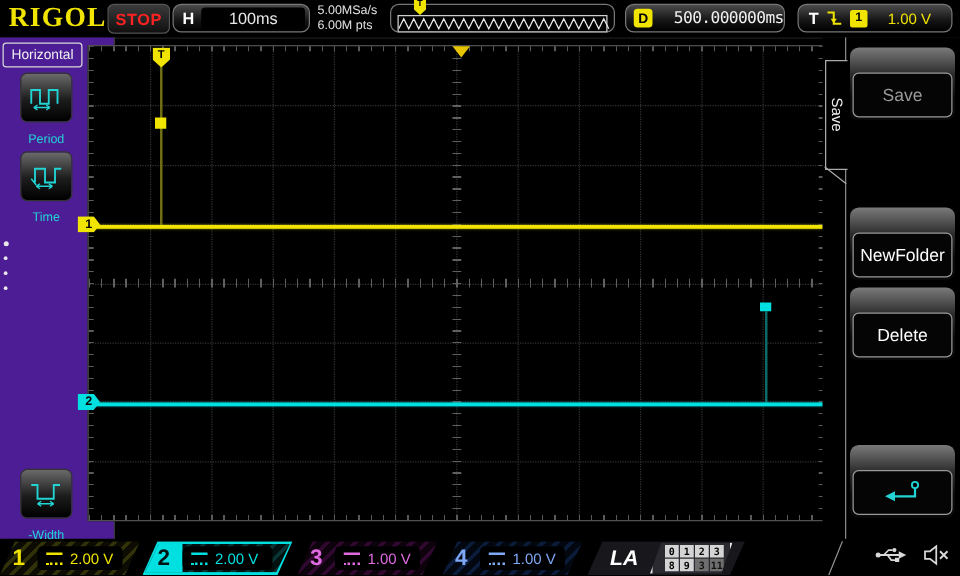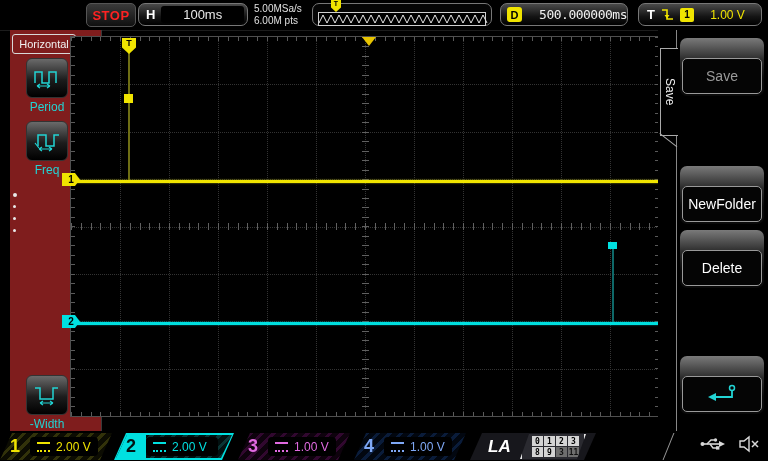--- a/index.html
+++ b/index.html
@@ -29,27 +29,27 @@
   .dbadge{width:15px;height:15px;margin-left:6px;background:#f0e400;border-radius:3px;color:#000;
     font-weight:bold;font-size:11px;display:flex;align-items:center;justify-content:center;}
   #dbox .dval{flex:1;text-align:right;color:#f0f0f0;font-size:13px;font-family:"DejaVu Sans Mono",monospace;letter-spacing:-.5px;}
   #trigbox{left:638px;width:124px;}
   #trigbox .tletter{color:#fff;font-weight:bold;font-size:13px;margin-left:8px;}
   #trigbox svg{margin-left:6px;}
   .chbadge{width:14px;height:14px;margin-left:6px;background:#f0e400;border-radius:2px;color:#000;
     font-weight:bold;font-size:10px;display:flex;align-items:center;justify-content:center;}
   #trigbox .tlevel{flex:1;text-align:center;color:#f0e400;font-size:12px;}
   
-  #leftbar{position:absolute;left:10px;top:30px;width:92px;height:401px;background:#7f1d1d;border-right:1px solid #3a3a3a;box-sizing:border-box;}
+  #leftbar{position:absolute;left:0;top:30px;width:92px;height:401px;background:#4c1d95;border-right:1px solid #3a3a3a;box-sizing:border-box;}
   .lefthdr{position:absolute;left:2px;top:4px;width:62px;height:18px;border:1px solid #d8d8d8;border-radius:3px;
     color:#f0f0f0;font-size:11px;display:flex;align-items:center;justify-content:center;}
   .mitem{position:absolute;left:10px;width:54px;text-align:center;}
   .mbtn{width:40px;height:38px;margin:0 auto;background:linear-gradient(#6a6a6a,#1c1c1c 55%,#000);
     border:1px solid #333;border-radius:6px;display:flex;align-items:center;justify-content:center;}
-  .mlabel{margin-top:2px;color:#22d4d4;font-size:12px;white-space:nowrap;}
+  .mlabel{margin-top:8px;color:#22d4d4;font-size:10px;white-space:nowrap;}
   .scrolldots span{position:absolute;left:3px;background:#e8e8e8;border-radius:50%;}
   
   #grid{position:absolute;left:70px;top:36px;width:588px;height:379px;border:1px solid #4f4f4f;box-sizing:content-box;background:#000;}
   .gline-v{position:absolute;top:0;bottom:0;width:0;border-left:1px dotted #333;}
   .gline-h{position:absolute;left:0;right:0;height:0;border-top:1px dotted #333;}
   .tick-top{position:absolute;left:0;right:0;top:0;height:4px;
     background:repeating-linear-gradient(to right,#5a5a5a 0 1px,transparent 1px 9.8px);}
   .tick-bot{position:absolute;left:0;right:0;bottom:0;height:4px;
     background:repeating-linear-gradient(to right,#5a5a5a 0 1px,transparent 1px 9.8px);}
   .tick-left{position:absolute;left:0;top:0;bottom:0;width:4px;
@@ -125,20 +125,21 @@
   .la-digit.gap{margin-left:8px;}
   .sep-slash{position:absolute;left:668px;top:1px;width:1px;height:27px;background:#999;transform:skewX(-22deg);}
   #statusicons{position:absolute;left:700px;top:3px;display:flex;gap:12px;align-items:center;}
 </style>
 </head>
 <body>
 
 <div id="scope">
 
   <div id="topbar">
+    <div class="brand">RIGOL</div>
     <div class="stopbtn">STOP</div>
     <div class="tbox" id="hbox">
       <span class="hletter">H</span>
       <span class="hval">100ms</span>
     </div>
     <div id="ratebox">
       <div>5.00MSa/s</div>
       <div>6.00M pts</div>
     </div>
     <div class="tbox" id="preview">
@@ -176,21 +177,21 @@
       <div class="mlabel">Period</div>
     </div>
     <div class="mitem" style="top:91px">
       <div class="mbtn">
         <svg width="30" height="22" viewBox="0 0 30 22">
             <path d="M6,16 V5 H14 V16 H22 V5 H27" fill="none" stroke="#22d4d4" stroke-width="1.5"></path>
             <path d="M3,13 l4,5" stroke="#22d4d4" stroke-width="1.2"></path>
             <path d="M7,19 H20 M7,19 l3,-2 M7,19 l3,2 M20,19 l-3,-2 M20,19 l-3,2" stroke="#22d4d4" stroke-width="1.2" fill="none"></path>
           </svg>
       </div>
-      <div class="mlabel">Freq</div>
+      <div class="mlabel">Time</div>
     </div>
     <div class="mitem" style="top:345px">
       <div class="mbtn">
         <svg width="30" height="22" viewBox="0 0 30 22">
             <path d="M3,4 H8 V15 H21 V4 H26" fill="none" stroke="#22d4d4" stroke-width="1.5"></path>
             <path d="M8,19 H21 M8,19 l3,-2 M8,19 l3,2 M21,19 l-3,-2 M21,19 l-3,2" stroke="#22d4d4" stroke-width="1.2" fill="none"></path>
           </svg>
       </div>
       <div class="mlabel">-Width</div>
     </div>

